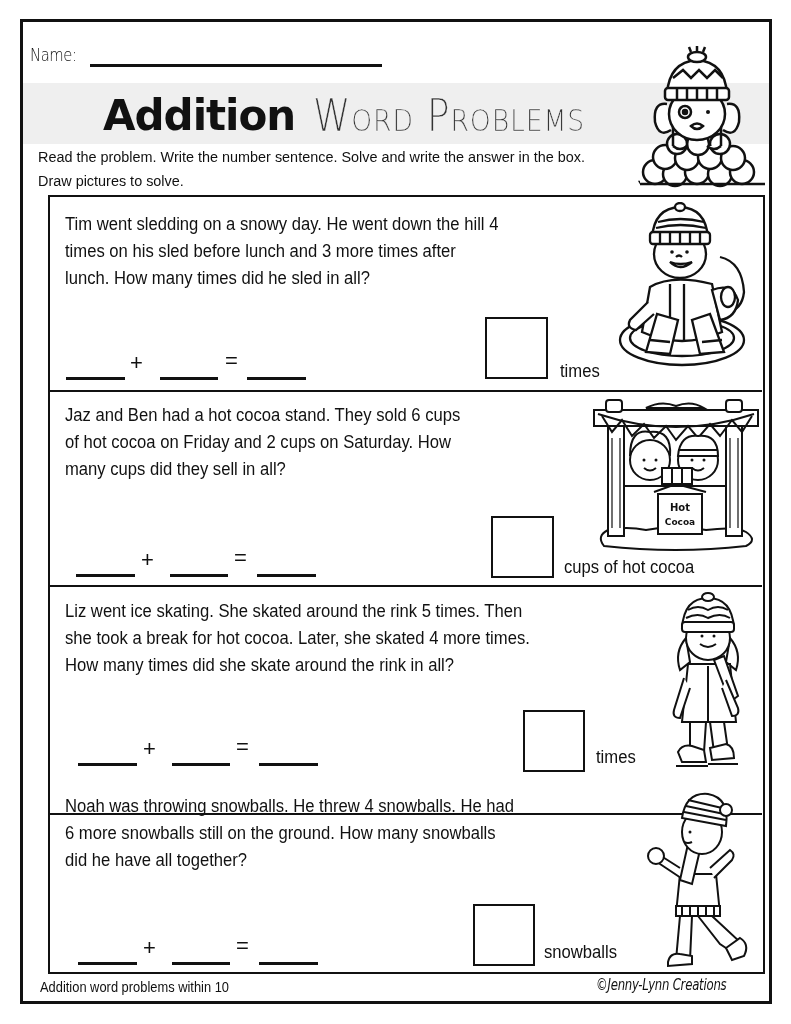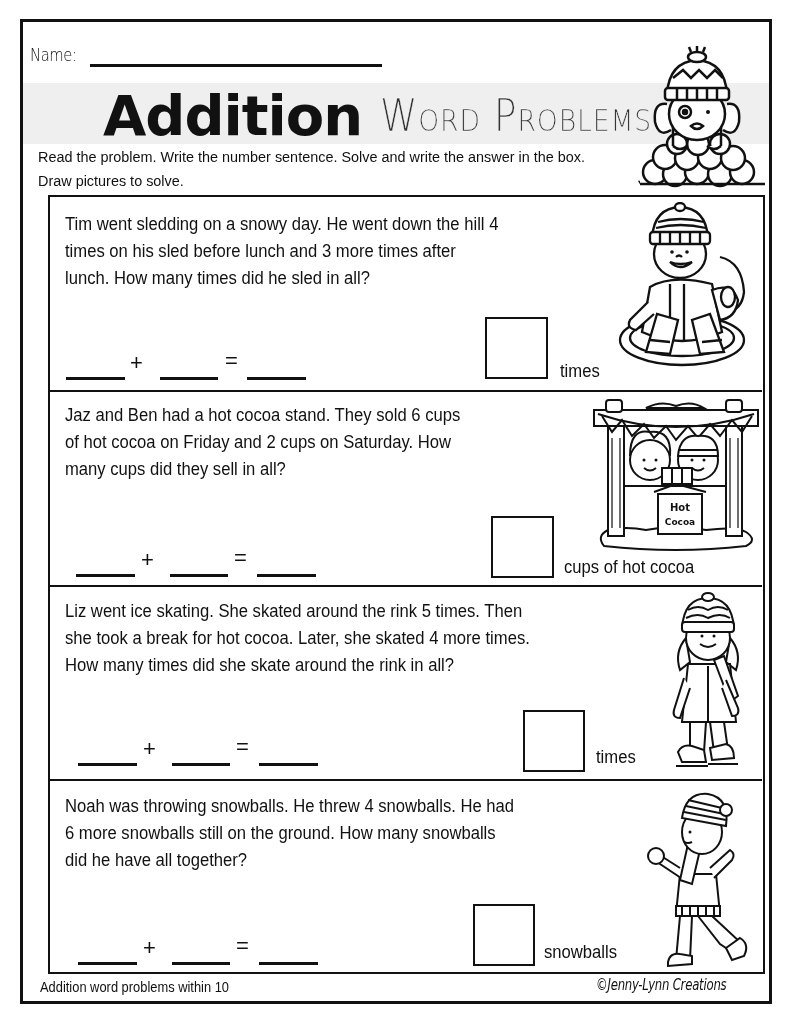--- a/index.html
+++ b/index.html
@@ -17,21 +17,21 @@
     .name-line {
       position: absolute; left: 90px; top: 64px; width: 292px; height: 3px; background: #111;
     }
     .title-band {
       position: absolute; left: 23px; top: 83px; width: 746px; height: 61px; background: #efefef;
     }
     .title-wrap {
       position: absolute; left: 103px; top: 84px; height: 60px; display: flex; align-items: flex-end; white-space: nowrap;
     }
     .title-bold {
-      font-family: "DejaVu Sans", sans-serif; font-weight: bold; font-size: 56px; letter-spacing: -1px; line-height: 56px;
+      font-family: "DejaVu Sans", sans-serif; font-weight: bold; font-size: 42px; letter-spacing: -1px; line-height: 56px;
     }
     .title-light {
       font-family: "DejaVu Sans", sans-serif; font-weight: 200; font-size: 44px; line-height: 56px; margin-left: 18px;
       color: #333; letter-spacing: 1px; -webkit-text-stroke: 0.3px #fff; font-variant: small-caps; transform: scaleX(0.86); transform-origin: left;
     }
     .instructions {
       position: absolute; left: 38px; top: 145px; width: 600px; font-size: 15.5px; line-height: 24px;
       font-family: "Liberation Sans", sans-serif; transform: scaleX(0.93); transform-origin: left; color: #111;
     }
 
@@ -205,21 +205,21 @@
         <rect x="86" y="70" width="10" height="16"></rect>
         <rect x="96" y="70" width="10" height="16"></rect>
       <path d="M38 88 L140 88" fill="none"></path>
       <rect x="72" y="96" width="44" height="40"></rect>
       <path d="M68 94 L90 86 L120 94" fill="none"></path>
       <text x="94" y="113" text-anchor="middle" font-size="10" font-family="DejaVu Sans, sans-serif" font-weight="bold" fill="#111" stroke="none">Hot</text>
       <text x="94" y="127" text-anchor="middle" font-size="9" font-family="DejaVu Sans, sans-serif" font-weight="bold" fill="#111" stroke="none">Cocoa</text>
     </svg>
   </div>
 
-  <div class="problem" style="top:390px; height:194px;">
+  <div class="problem" style="top:390px; height:228px;">
     <div class="problem-text" style="top:11px;">
       <div>Liz went ice skating. She skated around the rink 5 times. Then</div>
       <div>she took a break for hot cocoa. Later, she skated 4 more times.</div>
       <div>How many times did she skate around the rink in all?</div>
     </div>
     <div class="eq" style="left:28px; top:149px; width:245px;">
       <div class="blank" style="left:0; width:59px;"></div>
       <span class="op" style="left:65px; top:2px;">+</span>
       <div class="blank" style="left:94px; width:58px;"></div>
       <span class="op" style="left:158px; top:0px;">=</span>

